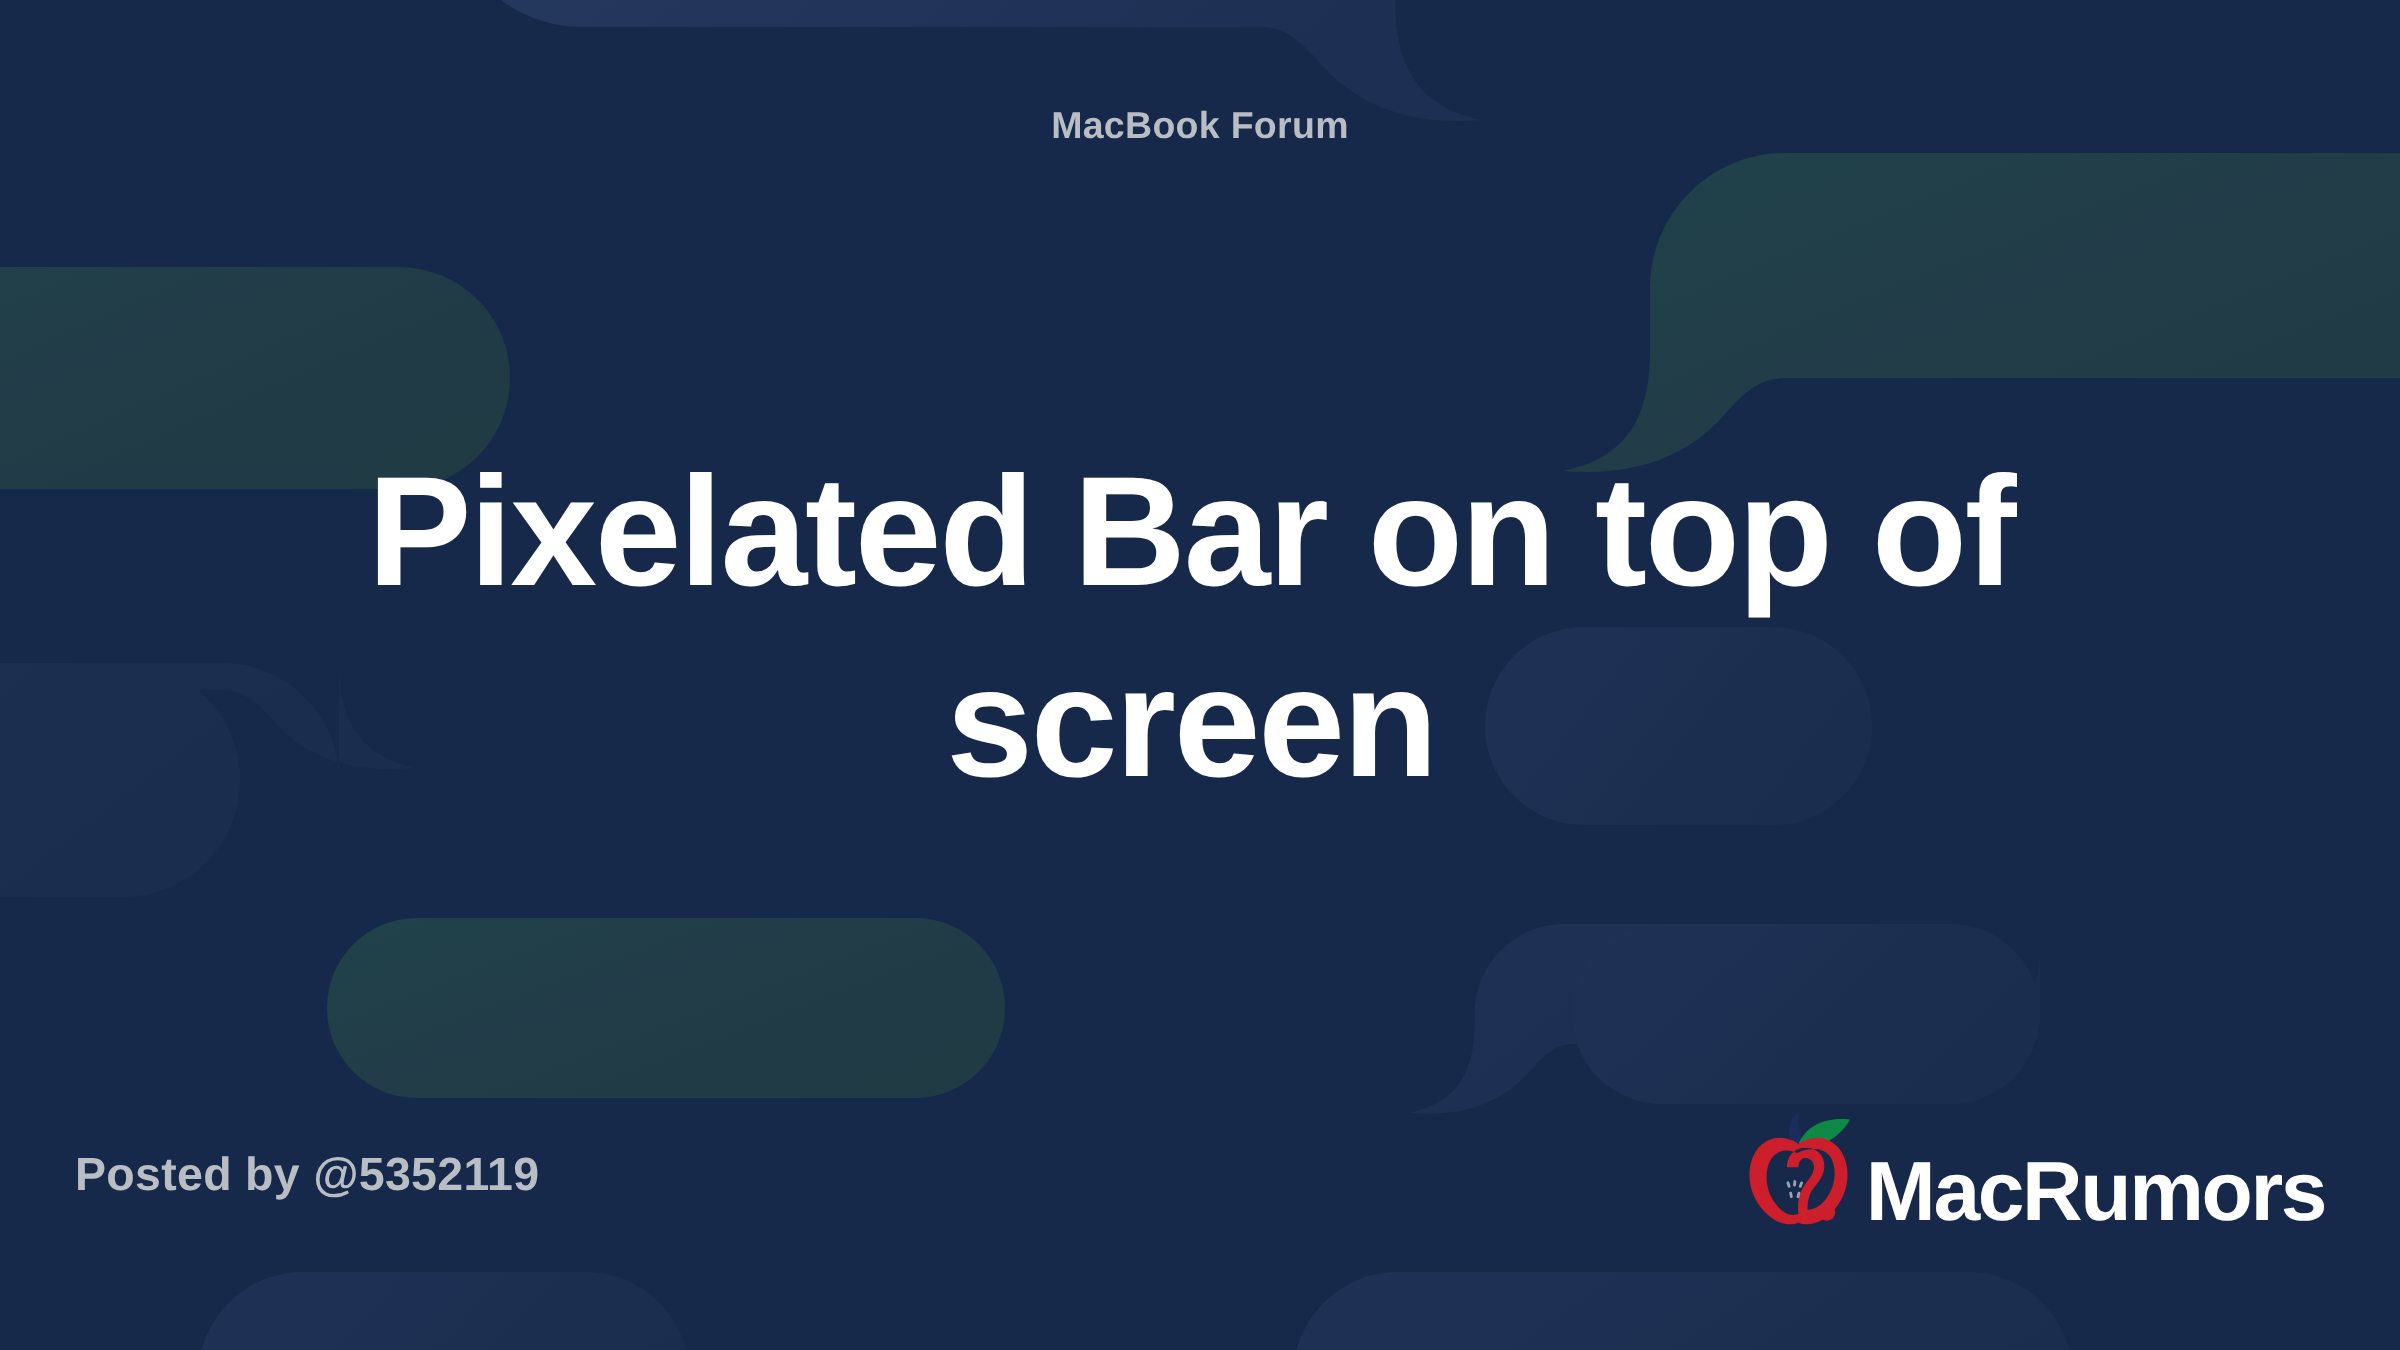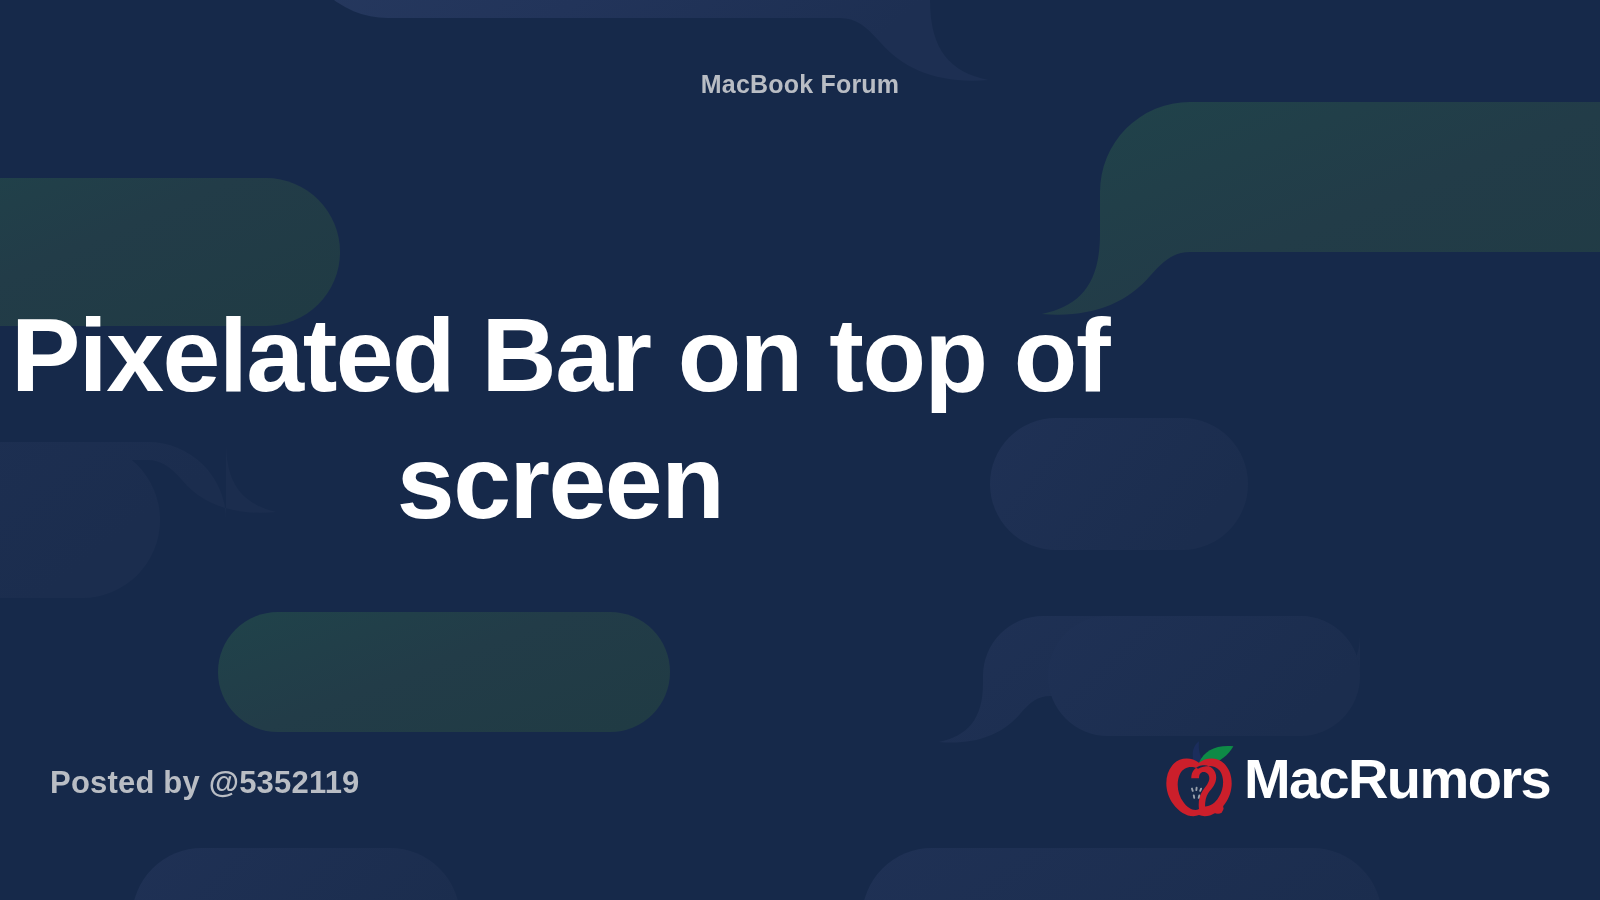--- a/index.html
+++ b/index.html
@@ -43,20 +43,21 @@
     line-height: 1;
     text-align: center;
   }
 
   .title-wrap {
     position: absolute;
     left: 0;
     right: 12px;
     top: 292px;
     display: flex;
+    justify-content: center;
   }
   .post-title {
     width: 1120px;
     text-align: center;
     font-size: 104px;
     font-weight: bold;
     color: #ffffff;
     line-height: 1.22;
     letter-spacing: -1.5px;
     margin: 0;
@@ -72,21 +73,21 @@
     letter-spacing: 0.2px;
     line-height: 1;
   }
 
   
   .logo {
     position: absolute;
     right: 50px;
     top: 736px;
     display: flex;
-    align-items: center;
+    align-items: flex-end;
     height: 86px;
   }
   .logo-mark {
     width: 86px;
     height: 86px;
     display: block;
     margin-right: 2px;
   }
   .logo-word {
     font-size: 56px;

